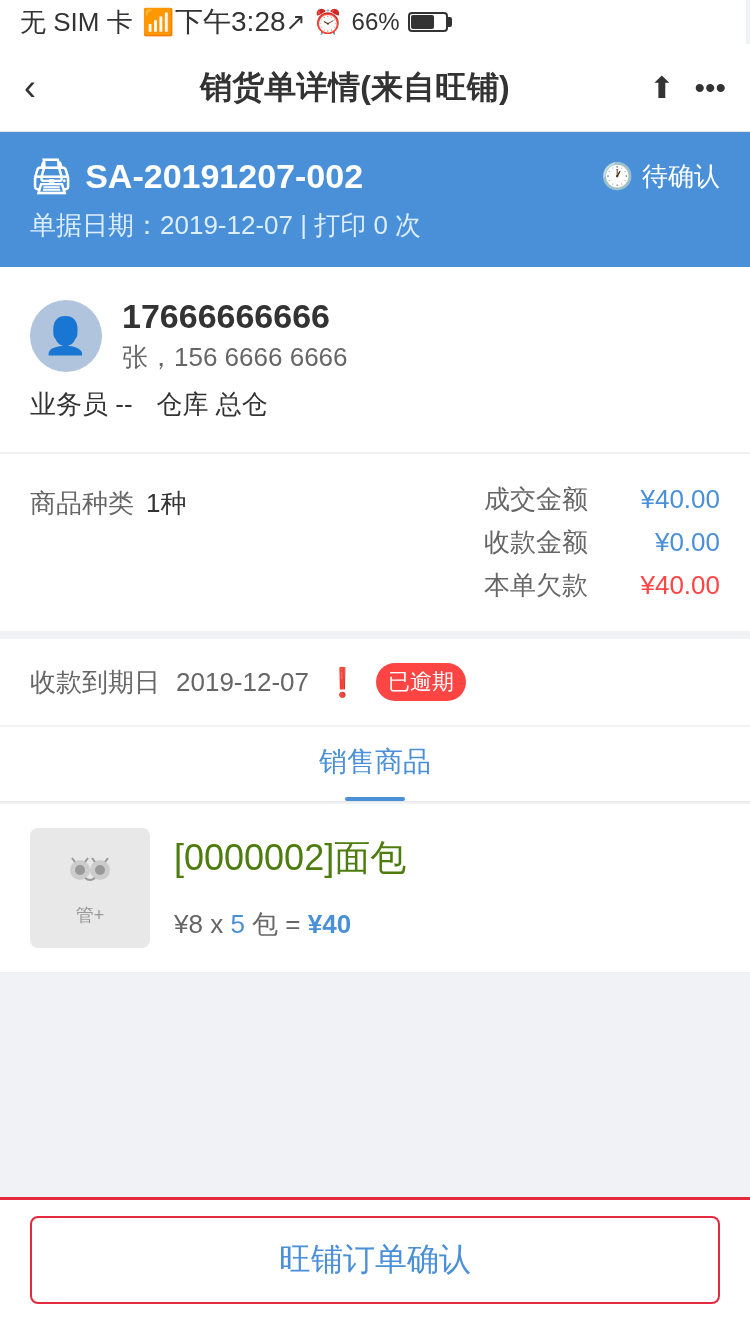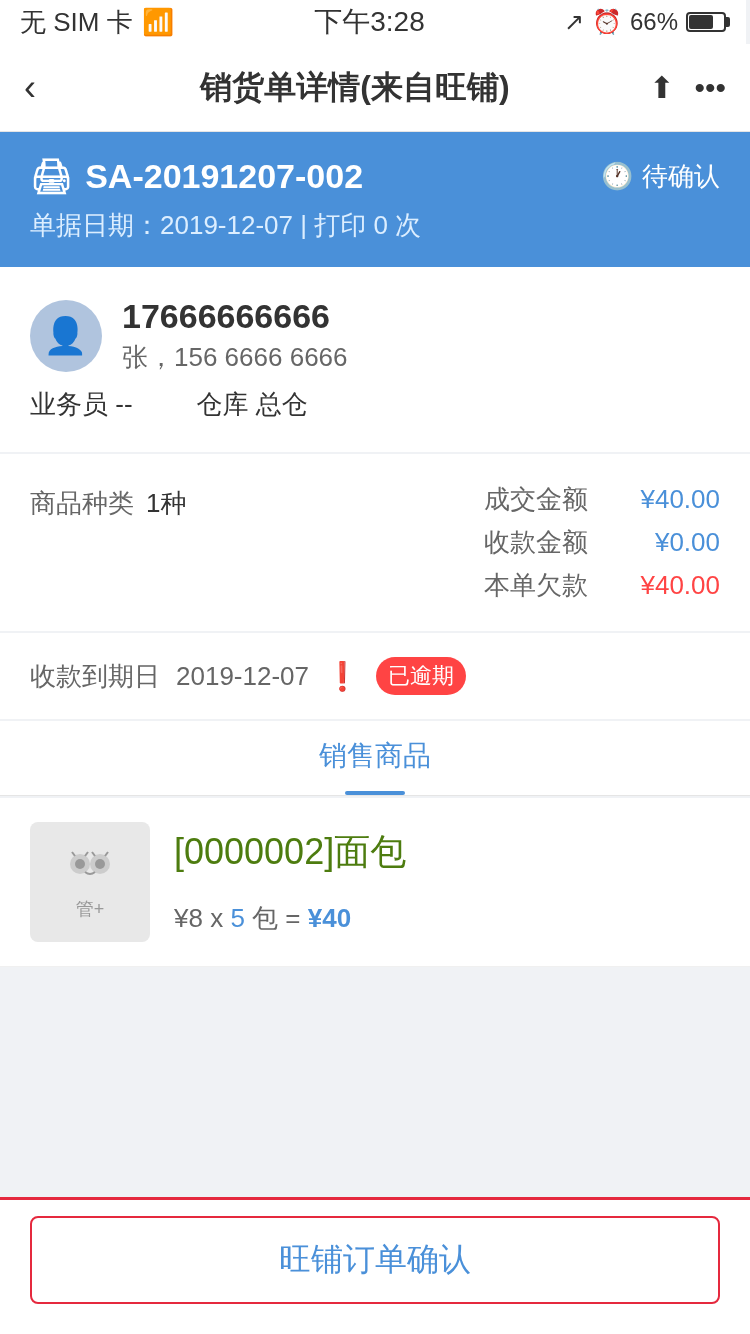--- a/index.html
+++ b/index.html
@@ -13,21 +13,20 @@
       color: #333;
     }
 
     
     .status-bar {
       width: 746px;
       height: 44px;
       background: #fff;
       display: flex;
       align-items: center;
-      justify-content: space-between;
       padding: 0 20px;
       font-size: 26px;
       font-weight: 500;
     }
     .status-bar-left {
       display: flex;
       align-items: center;
       gap: 10px;
     }
     .status-bar-center {
@@ -168,36 +167,36 @@
     }
     .customer-sub {
       font-size: 26px;
       color: #666;
       margin-top: 4px;
       text-align: center;
     }
     .customer-info-row {
       display: flex;
       align-items: center;
-      gap: 64px;
+      gap: 24px;
       margin-top: 8px;
     }
     .info-item {
       font-size: 26px;
       color: #666;
     }
     .info-item span {
       color: #333;
     }
 
     
     .summary-section {
       background: #fff;
       padding: 28px 30px;
-      margin-bottom: 2px;
+      margin-bottom: 8px;
       display: flex;
       align-items: flex-start;
       justify-content: space-between;
     }
     .summary-left {
       display: flex;
       align-items: center;
       gap: 12px;
       font-size: 26px;
       color: #666;

